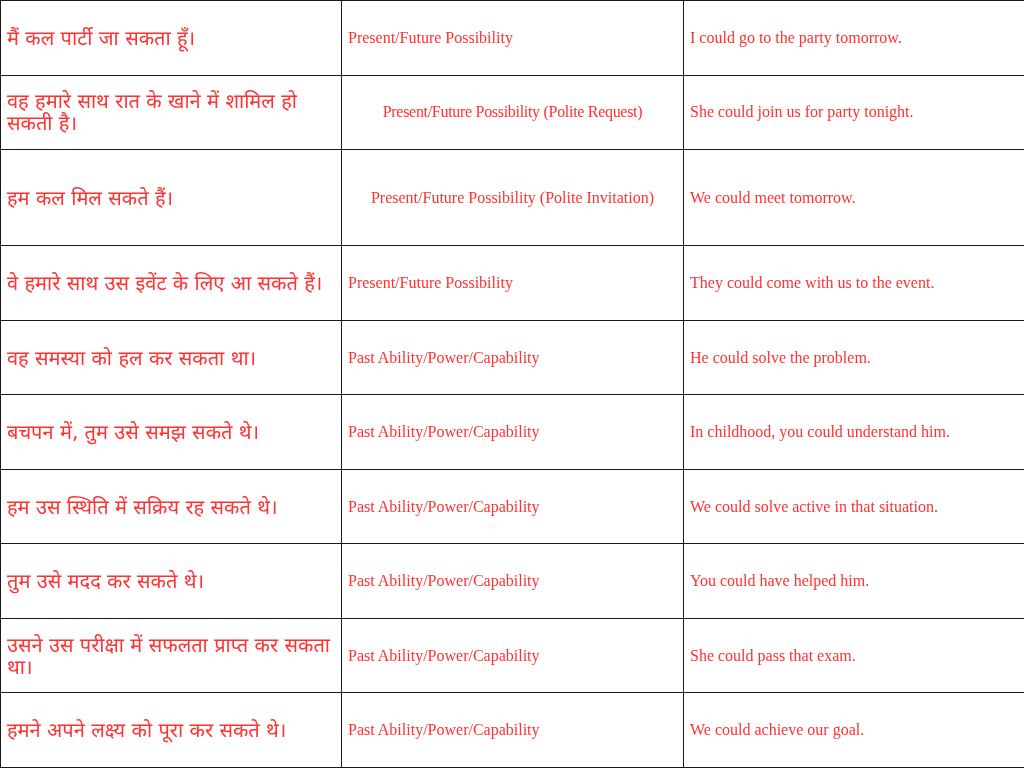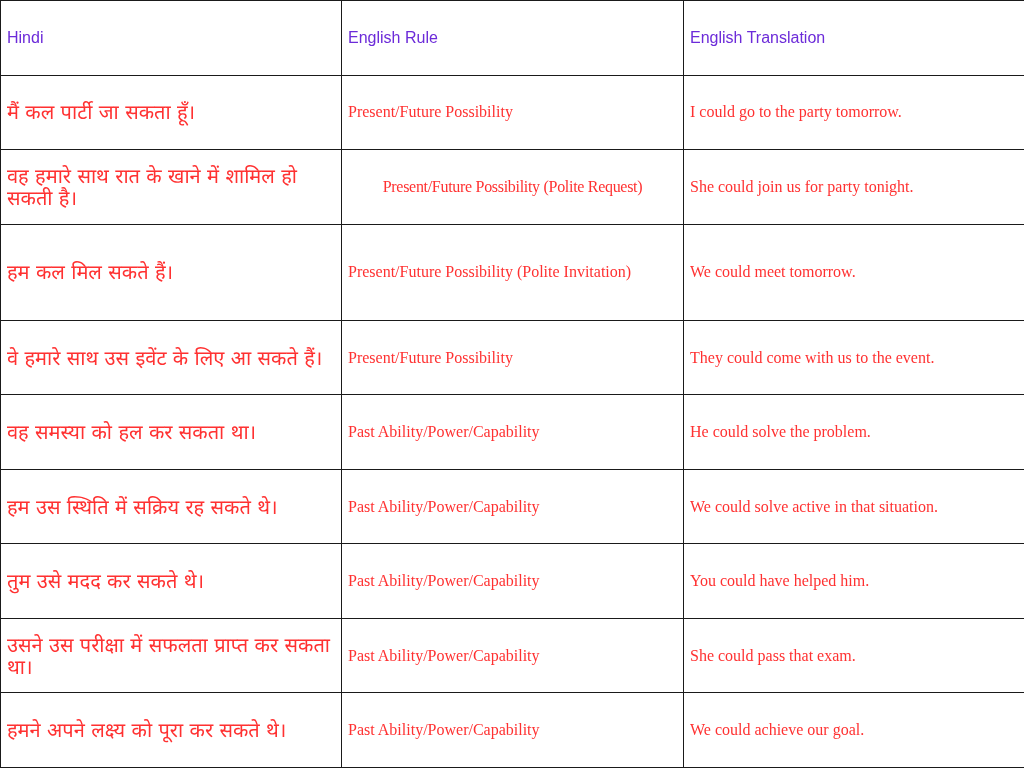--- a/index.html
+++ b/index.html
@@ -29,49 +29,49 @@
 </head>
 <body>
 
 <table class="tbl">
   <colgroup>
       <col class="c1">
       <col class="c2">
       <col class="c3">
     </colgroup>
   <tbody>
-    <tr class="head" style="height:68px">
-      <td>Hindi</td>
-      <td>English Rule</td>
-      <td>English Translation</td>
-    </tr>
     <tr class="row" style="height:68px">
       <td class="hi">मैं कल पार्टी जा सकता हूँ।</td>
       <td>Present/Future Possibility</td>
       <td>I could go to the party tomorrow.</td>
     </tr>
     <tr class="row" style="height:68px">
       <td class="hi">वह हमारे साथ रात के खाने में शामिल हो सकती है।</td>
       <td style="white-space:nowrap; letter-spacing:-0.3px;text-align:center;">Present/Future Possibility (Polite Request)</td>
       <td>She could join us for party tonight.</td>
     </tr>
     <tr class="row" style="height:88px">
       <td class="hi">हम कल मिल सकते हैं।</td>
-      <td style="">Present/Future Possibility (Polite Invitation)</td>
+      <td style="text-align:center;">Present/Future Possibility (Polite Invitation)</td>
       <td>We could meet tomorrow.</td>
     </tr>
     <tr class="row" style="height:68px">
       <td class="hi">वे हमारे साथ उस इवेंट के लिए आ सकते हैं।</td>
       <td>Present/Future Possibility</td>
       <td>They could come with us to the event.</td>
     </tr>
     <tr class="row" style="height:68px">
       <td class="hi">वह समस्या को हल कर सकता था।</td>
       <td>Past Ability/Power/Capability</td>
       <td>He could solve the problem.</td>
+    </tr>
+    <tr class="row" style="height:68px">
+      <td class="hi">बचपन में, तुम उसे समझ सकते थे।</td>
+      <td>Past Ability/Power/Capability</td>
+      <td>In childhood, you could understand him.</td>
     </tr>
     <tr class="row" style="height:68px">
       <td class="hi">हम उस स्थिति में सक्रिय रह सकते थे।</td>
       <td>Past Ability/Power/Capability</td>
       <td>We could solve active in that situation.</td>
     </tr>
     <tr class="row" style="height:68px">
       <td class="hi">तुम उसे मदद कर सकते थे।</td>
       <td>Past Ability/Power/Capability</td>
       <td>You could have helped him.</td>

